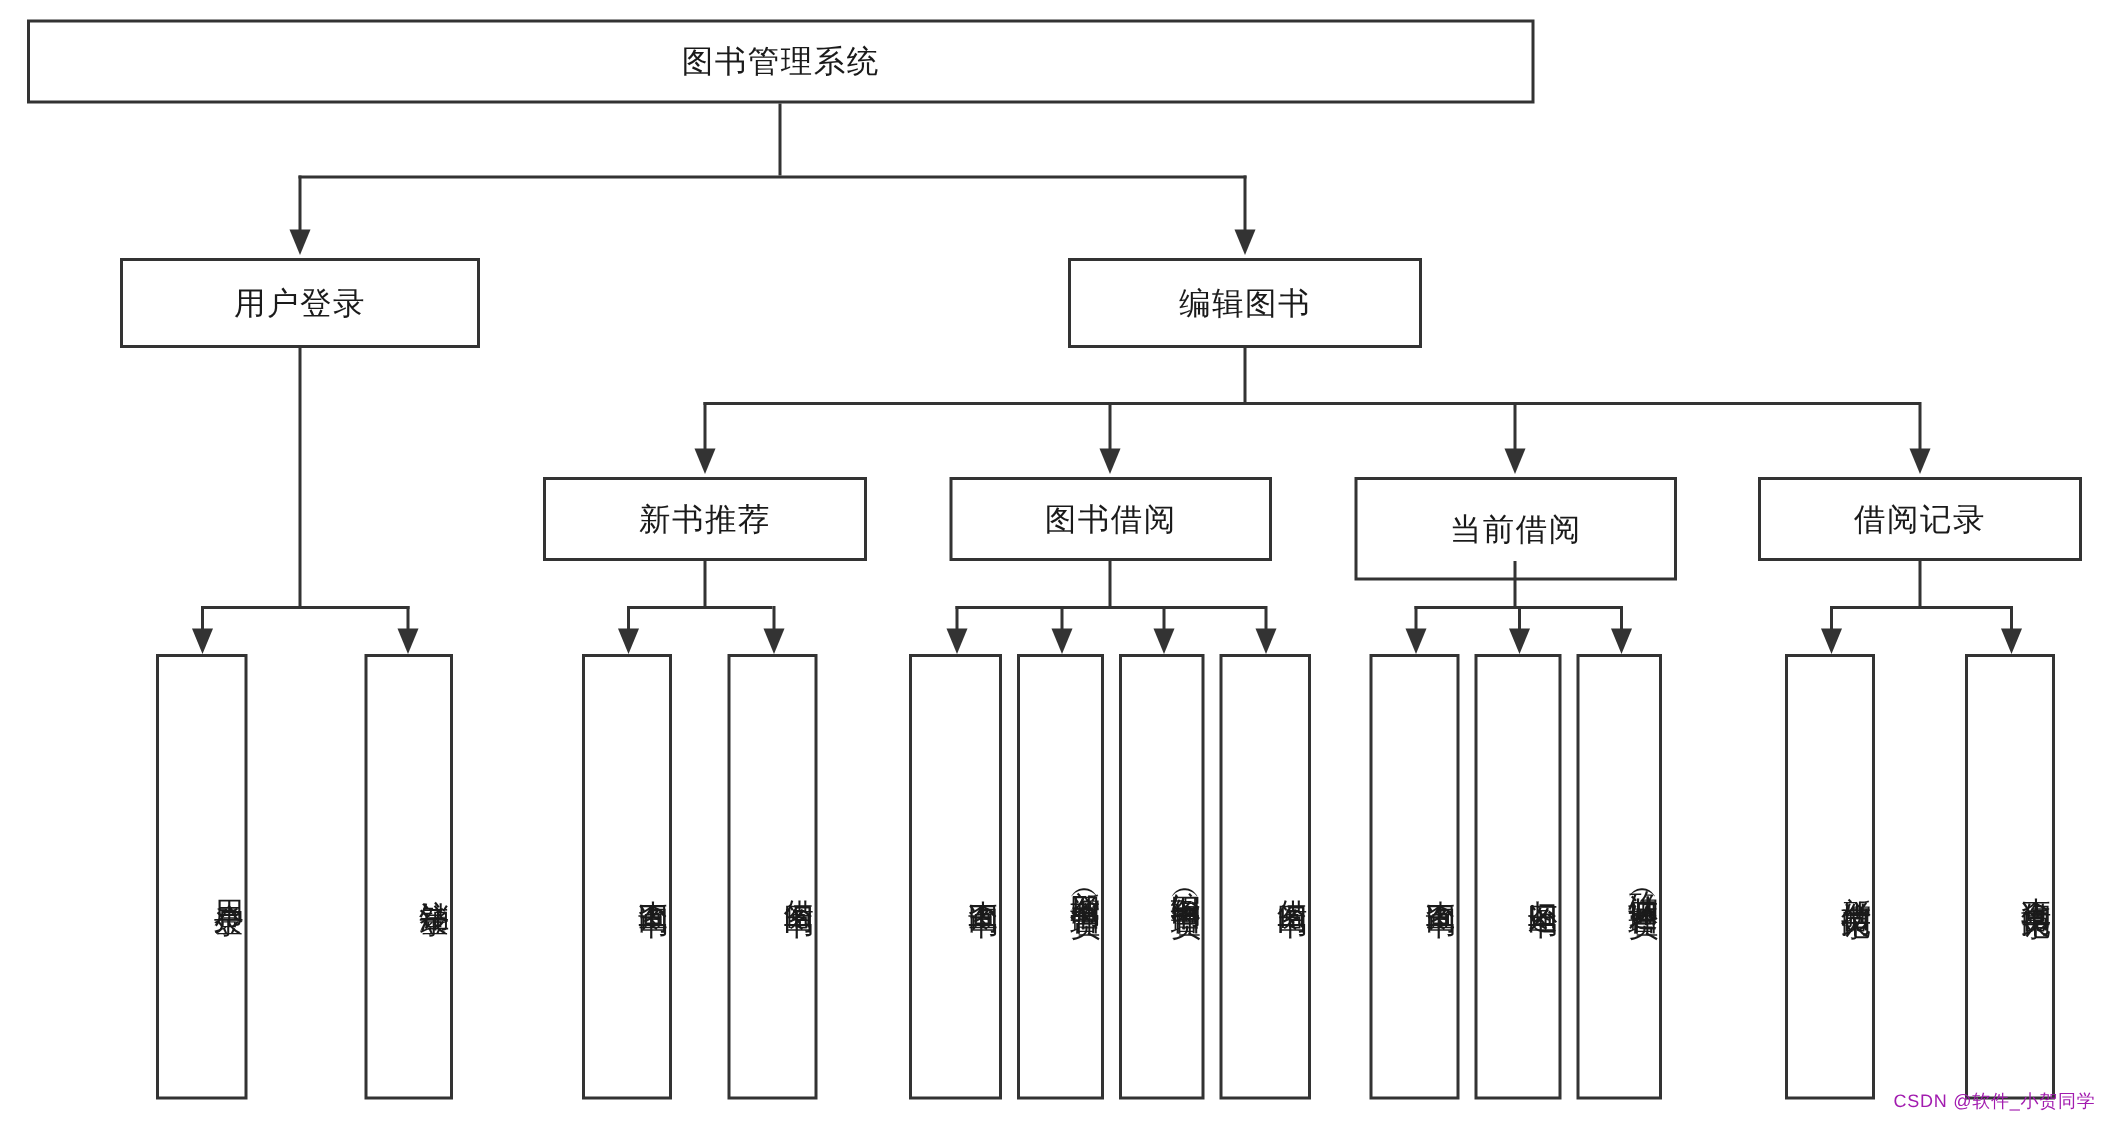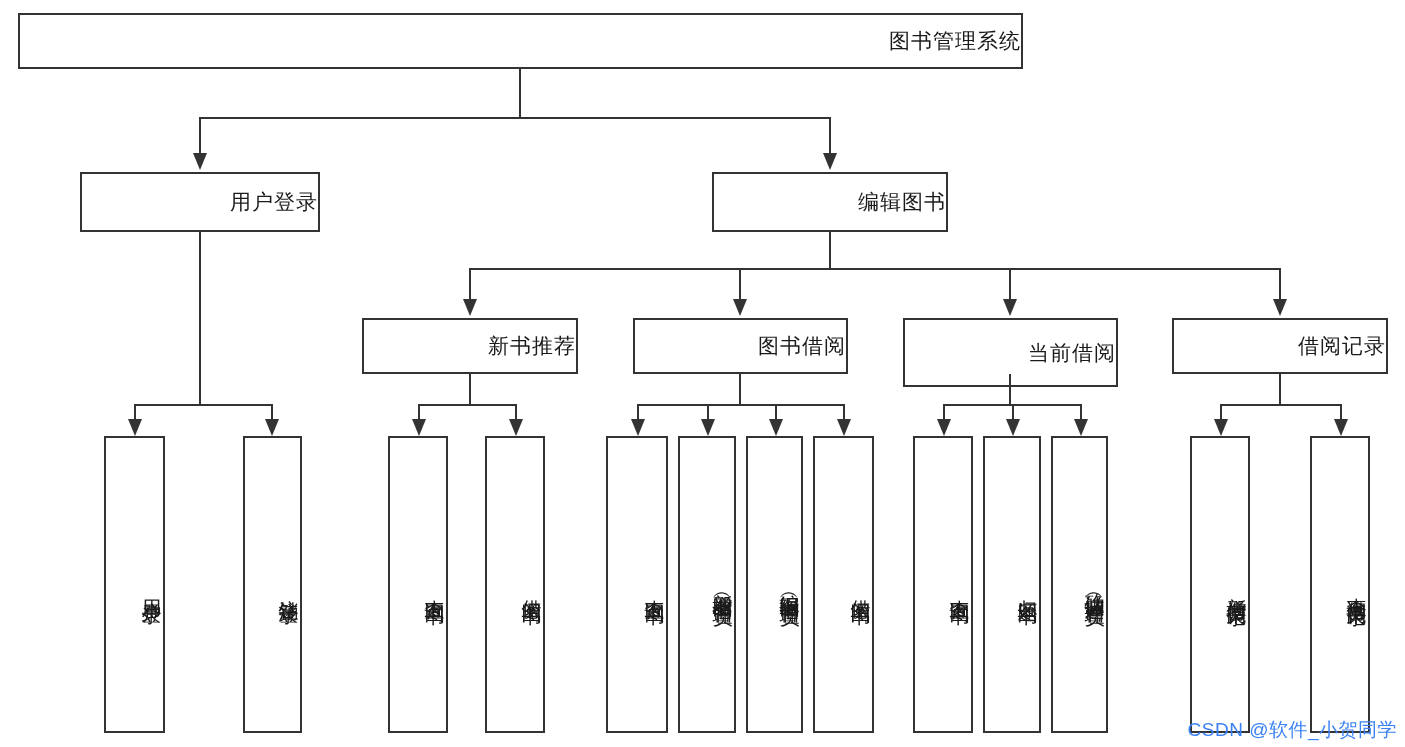--- a/index.html
+++ b/index.html
@@ -17,21 +17,21 @@
     background: #ffffff;
     overflow: hidden;
   }
   .node {
     position: absolute;
     box-sizing: border-box;
     border: 2px solid #333333;
     background: #ffffff;
     display: flex;
     align-items: center;
-    justify-content: flex-end;
+    justify-content: center;
     color: #1a1a1a;
   }
   .node.horiz {
     font-size: 21px;
     letter-spacing: 1px;
   }
   .node.vert {
     writing-mode: vertical-rl;
     text-orientation: upright;
     font-size: 20px;
@@ -64,22 +64,22 @@
     width: 0;
     height: 0;
     border-left: 7px solid transparent;
     border-right: 7px solid transparent;
     border-top: 17px solid #333333;
   }
   .watermark {
     position: absolute;
     right: 8px;
     bottom: 4px;
-    font-size: 19px;
-    color: #3b82f6;
+    font-size: 12px;
+    color: #a21caf;
     white-space: nowrap;
     letter-spacing: 0.5px;
   }
 </style>
 </head>
 <body>
 
 <div id="canvas">
 
   <div class="node horiz root" style="left:18px; top:13px; width:1005px; height:56px;">

